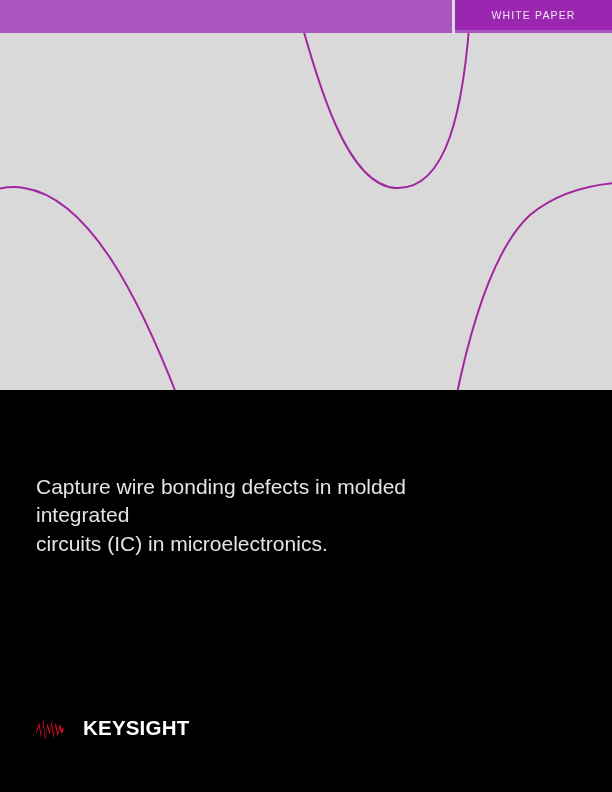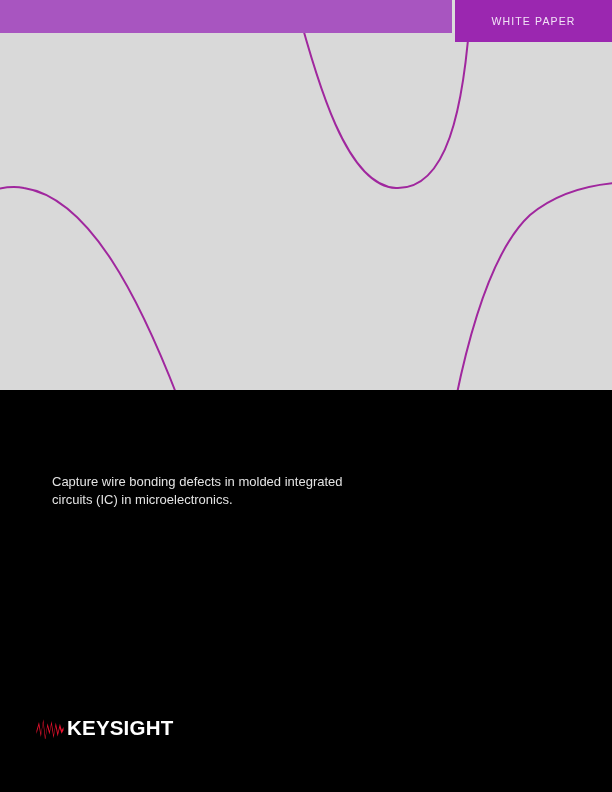--- a/index.html
+++ b/index.html
@@ -38,21 +38,21 @@
     width: 3px;
     height: 33px;
     background: #dcdcdc;
     z-index: 6;
   }
   .banner-right {
     position: absolute;
     top: 0;
     left: 455px;
     width: 157px;
-    height: 42px;
+    height: 30px;
     background: #9b27b0;
     z-index: 6;
     display: flex;
     align-items: center;
     justify-content: center;
   }
   .banner-label {
     color: #f2e4f7;
     font-size: 10.5px;
     letter-spacing: 1.15px;
@@ -103,36 +103,36 @@
     color: #ffffff;
     font-size: 30px;
     font-weight: bold;
     line-height: 1.29;
     letter-spacing: -0.2px;
     margin: 0;
     white-space: pre-line;
   }
   .doc-subtitle {
     color: #e3e3e3;
-    font-size: 13px;
+    font-size: 21px;
     font-weight: 400;
     line-height: 1.35;
-    margin: 8px 0 0 16px;
+    margin: 8px 0 0 0;
     width: 455px;
     white-space: pre-line;
   }
 
   
   .logo {
     position: absolute;
     left: 36px;
     top: 718px;
     display: flex;
     align-items: center;
-    gap: 3px;
+    gap: 19px;
     z-index: 6;
   }
   .logo-mark {
     display: block;
     width: 28px;
     height: 21px;
   }
   .logo-word {
     color: #ffffff;
     font-size: 20.5px;

